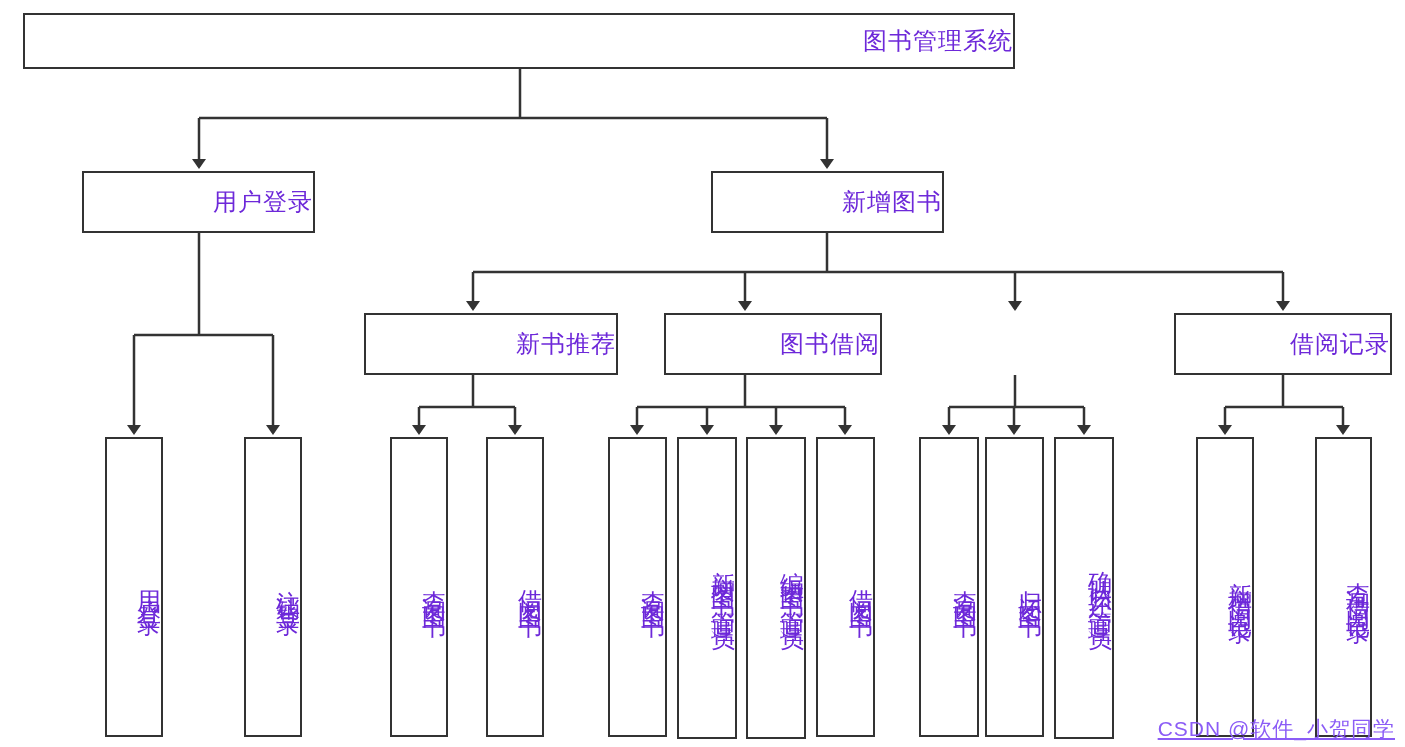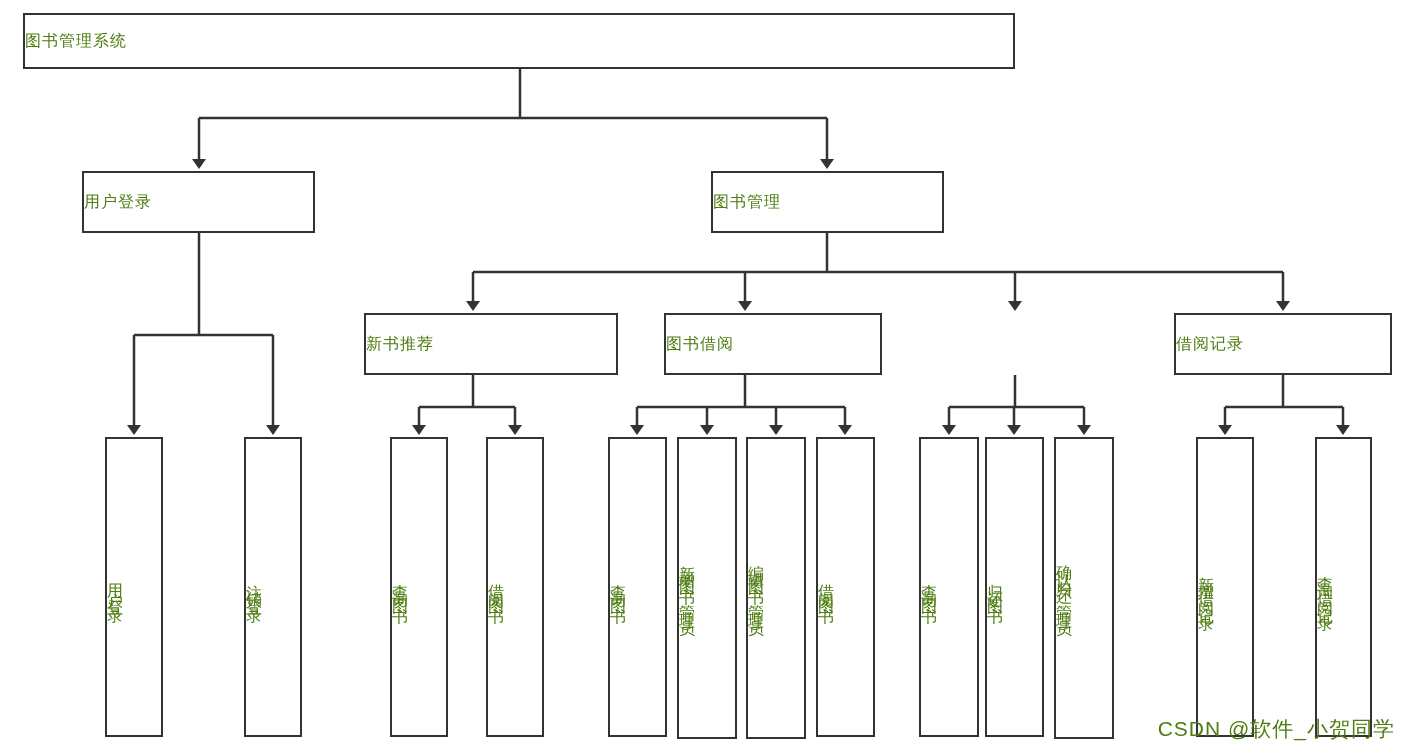--- a/index.html
+++ b/index.html
@@ -13,40 +13,41 @@
   #wires {
     position:absolute; left:0; top:0; width:1405px; height:747px;
   }
   .node {
     position:absolute;
     box-sizing:border-box;
     border:2.5px solid #333333;
     background:#ffffff;
     display:flex;
     align-items:center;
-    justify-content:flex-start;
-    color:#4d7c0f;
-    font-size:16px;
+    justify-content:flex-end;
+    color:#6d28d9;
+    font-size:24px;
     line-height:1;
   }
   .node.h span { letter-spacing:1px; white-space:nowrap; }
   .node.v span {
     writing-mode:vertical-rl;
     text-orientation:mixed;
     letter-spacing:8px;
     line-height:1;
   }
   .watermark {
     position:absolute;
     right:10px;
     bottom:4px;
     font-size:21px;
-    color:#4d7c0f;
+    color:#8b5cf6;
     letter-spacing:1px;
     white-space:nowrap;
+    text-decoration:underline;
   }
 </style>
 </head>
 <body>
 
 <div id="stage">
 
   <svg id="wires" viewBox="0 0 1405 747" xmlns="http://www.w3.org/2000/svg">
     <defs>
       <marker id="arw" viewBox="0 0 10 14" refX="8" refY="7" markerWidth="20" markerHeight="14" markerUnits="userSpaceOnUse" orient="auto">
@@ -86,21 +87,21 @@
   </svg>
 
   <div class="node h" style="left:23px; top:13px; width:992px; height:56px;">
     <span>图书管理系统</span>
   </div>
 
   <div class="node h" style="left:82px; top:171px; width:233px; height:62px;">
     <span>用户登录</span>
   </div>
   <div class="node h" style="left:711px; top:171px; width:233px; height:62px;">
-    <span>图书管理</span>
+    <span>新增图书</span>
   </div>
 
   <div class="node h" style="left:364px; top:313px; width:254px; height:62px;">
     <span>新书推荐</span>
   </div>
   <div class="node h" style="left:636px; top:313px; width:218px; height:62px;margin-left:28px;">
     <span>图书借阅</span>
   </div>
   <div class="node h" style="left:1174px; top:313px; width:218px; height:62px;">
     <span>借阅记录</span>

